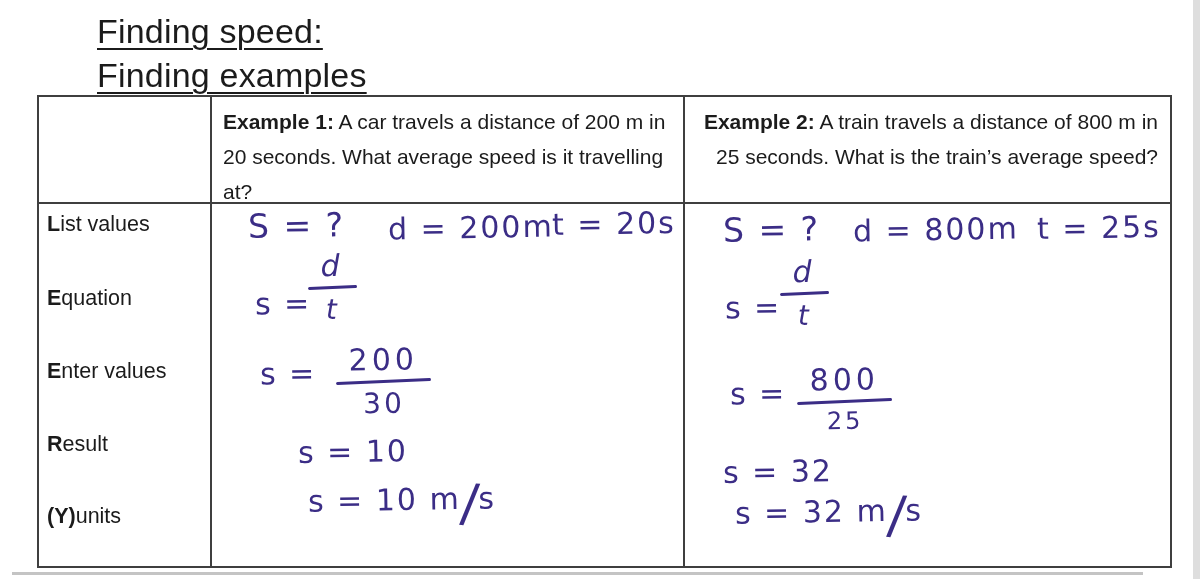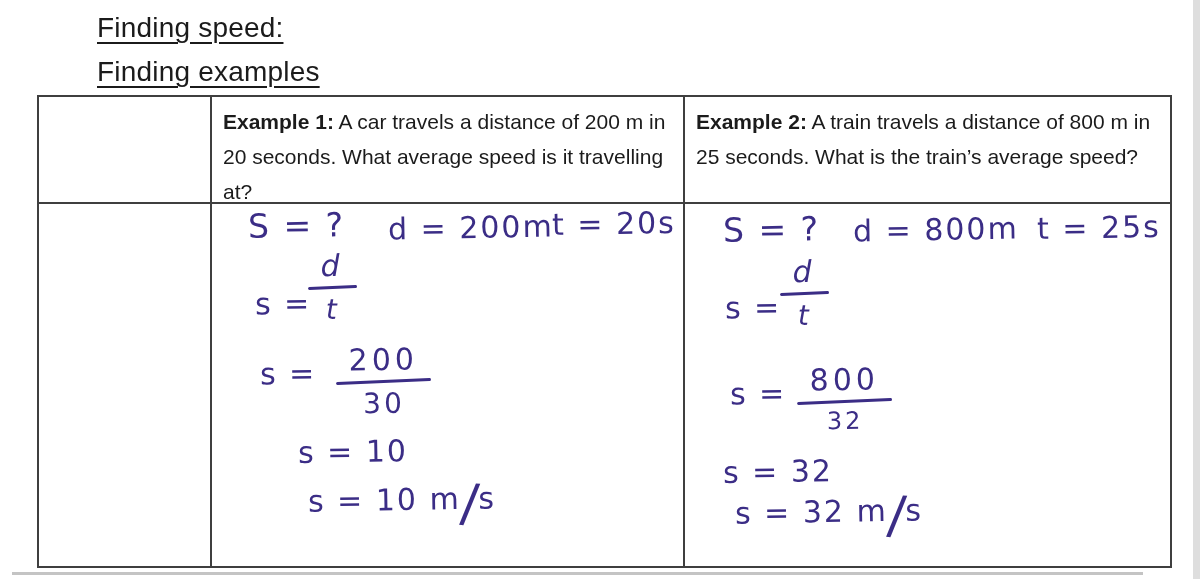--- a/index.html
+++ b/index.html
@@ -9,21 +9,21 @@
   }
   html,body{margin:0;padding:0;background:#ffffff;}
   body{
     width:1200px;height:579px;position:relative;overflow:hidden;
     font-family:"Liberation Sans","DejaVu Sans",sans-serif;
     color:var(--text);
   }
   
   .heading{
     position:absolute;left:97px;margin:0;font-weight:400;
-    font-size:28px;letter-spacing:.2px;color:var(--text);
+    font-size:34px;letter-spacing:.2px;color:var(--text);
     text-decoration:underline;text-decoration-thickness:2px;text-underline-offset:5px;
   }
   #title{top:12px;}
   #subtitle{top:56px;}
 
   
   .table-frame{
     position:absolute;left:37px;top:95px;width:1131px;height:469px;
     border:2px solid var(--border);background:#fff;
   }
@@ -32,21 +32,21 @@
   .vline.v1{left:171px;}
   .vline.v2{left:644px;}
   .hline{height:2px;left:0;width:100%;top:105px;}
 
   
   .head-cell{
     position:absolute;top:0;height:105px;box-sizing:border-box;
     padding:7px 10px 16px 11px;font-size:21px;line-height:35px;
   }
   #ex1-head{left:173px;width:467px;}
-  #ex2-head{left:646px;width:483px;}
+  #ex2-head{left:646px;width:483px;text-align:right;}
   .head-cell b{font-weight:700;}
 
   
   .labels-cell{position:absolute;left:0;top:107px;width:171px;height:362px;}
   .row-label{
     position:absolute;left:8px;font-size:21.5px;white-space:nowrap;
   }
   .row-label b{font-weight:700;}
   #label-0{top:8px;}
   #label-1{top:82px;}
@@ -99,20 +99,27 @@
   <div class="head-cell" id="ex1-head">
     <b>Example 1:</b>
     <span>A car travels a distance of 200 m in 20 seconds. What average speed is it travelling at?</span>
   </div>
 
   <div class="head-cell" id="ex2-head">
     <b>Example 2:</b>
     <span>A train travels a distance of 800 m in 25 seconds. What is the train’s average speed?</span>
   </div>
 
+  <div class="labels-cell">
+    <div class="row-label" id="label-0"><b>L</b><span>ist values</span></div>
+    <div class="row-label" id="label-1"><b>E</b><span>quation</span></div>
+    <div class="row-label" id="label-2"><b>E</b><span>nter values</span></div>
+    <div class="row-label" id="label-3"><b>R</b><span>esult</span></div>
+    <div class="row-label" id="label-4"><b>(Y)</b><span>units</span></div>
+  </div>
 
   <div class="work-cell" id="work1">
     <span class="hw" style="left:36px;top:2px;font-size:33px;">S = ?</span>
     <span class="hw" style="left:176px;top:6px;">d = 200m</span>
     <span class="hw" style="left:340px;top:2px;">t = 20s</span>
 
     <span class="hw" style="left:43px;top:82px;">s =</span>
     <span class="frac" style="left:96px;top:44px;">
       <span class="num">d</span>
       <span class="bar"></span>
@@ -140,21 +147,21 @@
     <span class="frac" style="left:95px;top:50px;">
       <span class="num">d</span>
       <span class="bar"></span>
       <span class="den">t</span>
     </span>
 
     <span class="hw" style="left:45px;top:172px;">s =</span>
     <span class="frac" style="left:112px;top:158px;">
       <span class="num digits">800</span>
       <span class="bar"></span>
-      <span class="den digits" style="font-size:24px;">32</span>
+      <span class="den digits" style="font-size:24px;">25</span>
     </span>
 
     <span class="hw" style="left:38px;top:250px;">s = 32</span>
 
     <span class="hw" style="left:50px;top:290px;"><span>s = 32 m</span><span class="slash">/</span><span>s</span></span>
   </div>
 </div>
 
 <div class="bottom-edge"></div>
 <div class="right-strip"></div>

